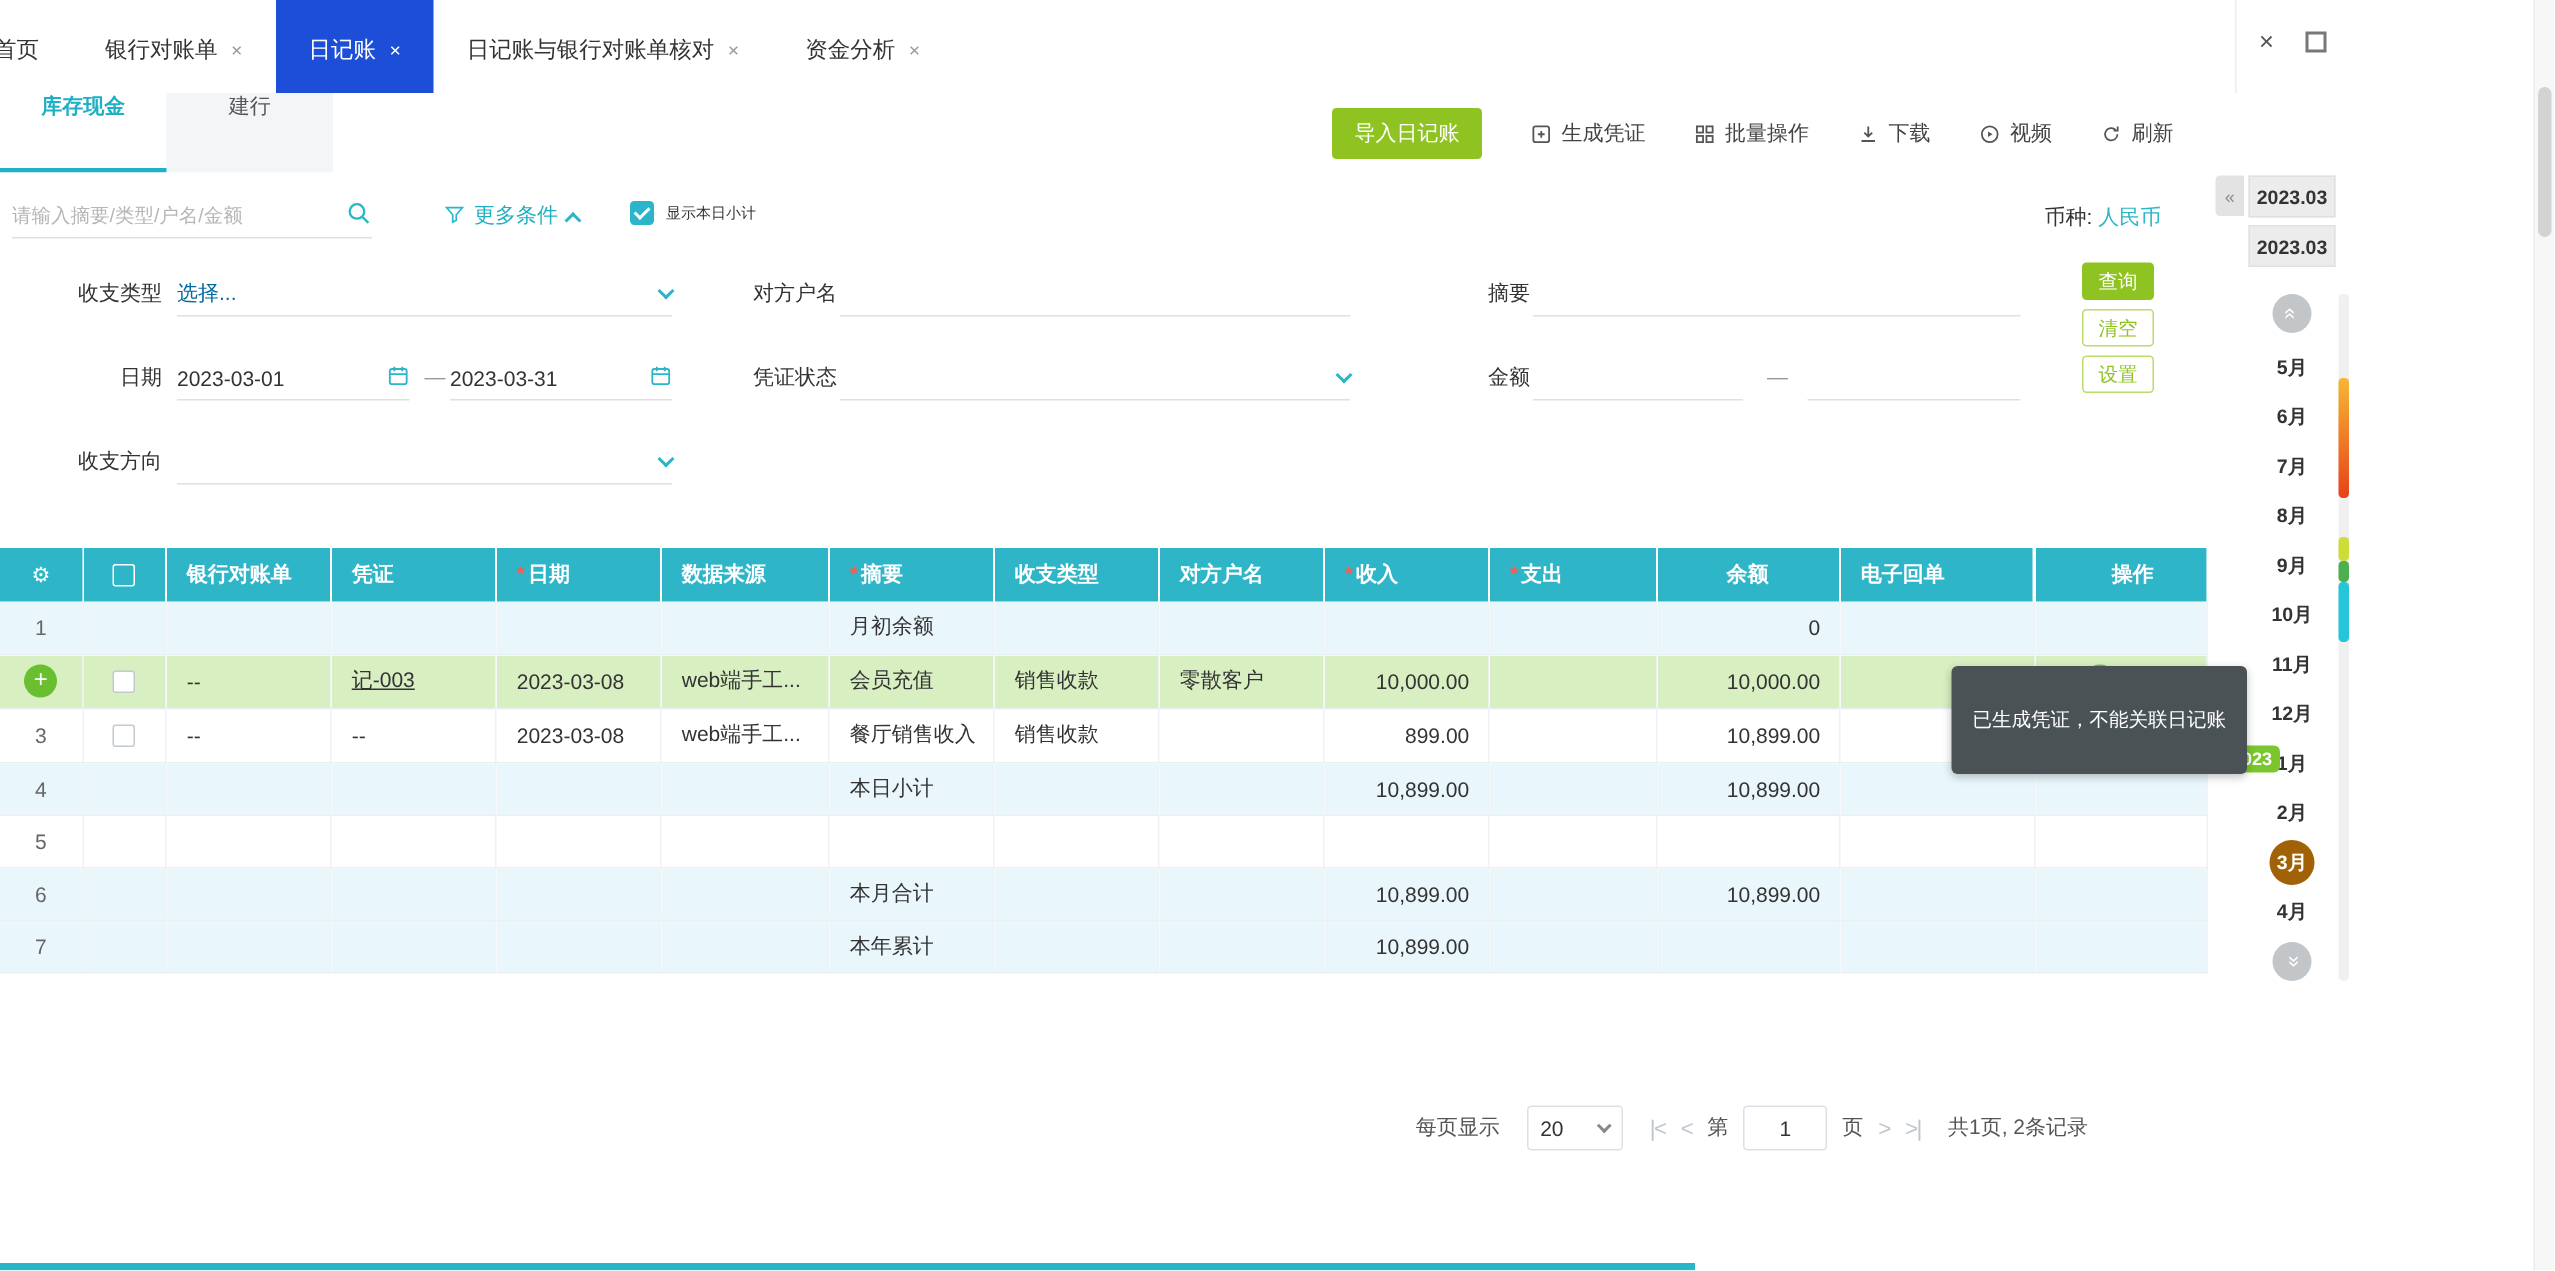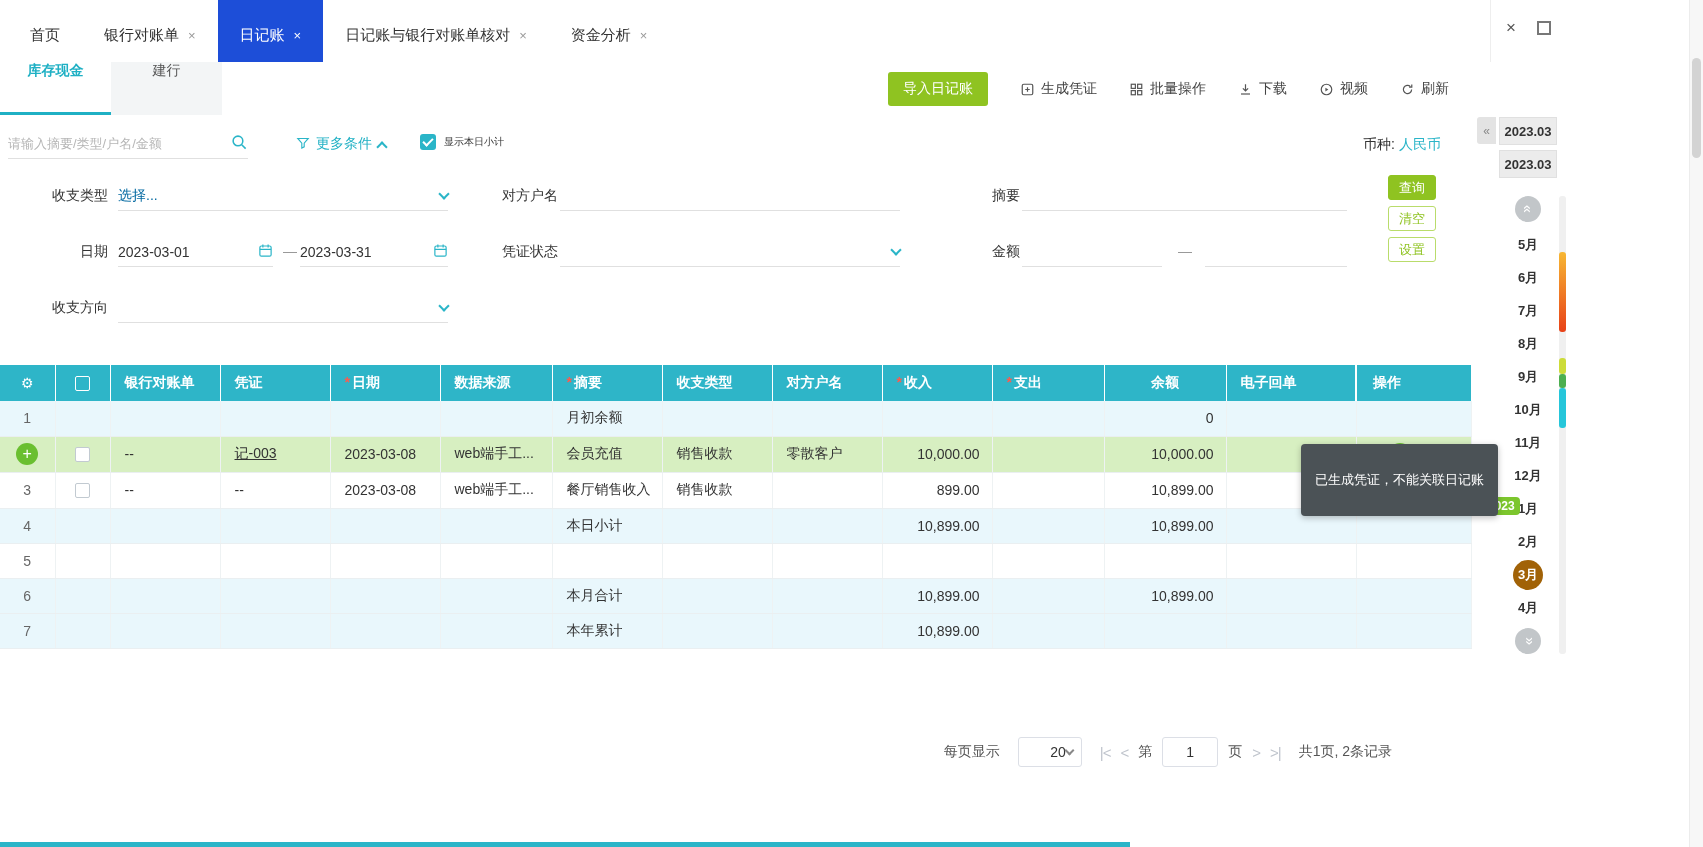--- a/index.html
+++ b/index.html
@@ -2,21 +2,21 @@
 <html><head>
 <meta charset="utf-8">
 <style>
   *{margin:0;padding:0;box-sizing:border-box;}
   html,body{background:#fff;}
   .app{position:relative;width:1703px;height:847px;background:#fff;overflow:hidden;
        font-family:"Liberation Sans","DejaVu Sans",sans-serif;color:#333;font-size:14px;}
 
   
   .tabbar{position:absolute;top:0;left:0;width:1490px;height:72px;background:#fff;
-          display:flex;align-items:stretch;border-bottom:1px solid #22c55e;overflow:hidden;padding-left:34px;}
+          display:flex;align-items:stretch;border-bottom:5px solid #22c55e;overflow:hidden;}
   .tab{display:flex;align-items:center;gap:9px;padding:0 22px;font-size:15px;color:#333;cursor:pointer;white-space:nowrap;}
   .tab .close{font-size:13px;color:#999;}
   .tab.active{background:#1d4ed8;color:#fff;}
   .tab.active .close{color:#fff;}
   .tab.cut{margin-left:-26px;}
   .tabbar-divider{position:absolute;left:1490px;top:0;height:62px;width:1px;background:#eee;}
   .win-ctrl{position:absolute;top:18px;font-size:17px;color:#555;cursor:pointer;}
   .win-close{left:1506px;}
   .win-expand{left:1537px;font-size:14px;border:2px solid #777;width:14px;height:14px;top:21px;}
 
@@ -55,21 +55,21 @@
             display:flex;align-items:center;justify-content:center;font-family:inherit;}
   .side-btn.solid{background:#8fc321;color:#fff;border:1px solid #8fc321;}
   .side-btn.line{background:#fff;color:#8fc321;border:1px solid #b9dc6b;}
 
   
   .table-wrap{position:absolute;top:365px;left:0;width:1471px;}
   table{border-collapse:collapse;table-layout:fixed;width:1471px;font-size:14px;}
   thead th{background:#2eb5c8;color:#fff;height:36px;font-weight:bold;text-align:left;padding-left:14px;
            border-right:1px solid rgba(255,255,255,.22);white-space:nowrap;overflow:hidden;}
   thead th.c{text-align:center;padding-left:0;}
-  thead th.ops-h{border-left:2px solid #fff;padding-left:16px;}
+  thead th.ops-h{border-left:2px solid #fff;text-align:center;padding-left:16px;}
   thead th .req{color:#ff5a4e;margin-right:2px;}
   tbody td{height:35px;border-bottom:1px solid #eaeff1;border-right:1px solid #eef2f3;
            padding-left:14px;white-space:nowrap;overflow:hidden;color:#333;}
   tbody tr.blue td{background:#e9f7fc;}
   tbody tr.green td{background:#d7efc1;}
   tbody td.num{text-align:right;padding-right:12px;padding-left:0;}
   tbody td.col-num{text-align:center;padding:0;color:#666;}
   tbody td.col-check{text-align:center;padding:0;}
   tbody td.col-ops{border-left:1px solid #e7ebec;text-align:center;padding:0;}
   .cb{display:inline-block;width:15px;height:15px;border:1px solid #c2cad1;border-radius:2px;background:#fff;vertical-align:middle;cursor:pointer;}
@@ -107,21 +107,21 @@
   .thermo .seg{position:absolute;left:0;width:7px;border-radius:3px;}
   .seg-orange{top:56px;height:80px;background:linear-gradient(#f7b733,#e84118);}
   .seg-lime{top:162px;height:16px;background:#cddc39;}
   .seg-green{top:178px;height:14px;background:#4caf50;}
   .seg-cyan{top:192px;height:40px;background:#26c6da;}
 
   
   .pagination{position:absolute;top:737px;left:0;width:1392px;display:flex;justify-content:flex-end;
               align-items:center;gap:18px;font-size:14px;color:#555;}
   .pg-select{width:64px;height:30px;border:1px solid #dcdfe6;border-radius:3px;display:flex;align-items:center;
-             justify-content:flex-end;padding:0 8px;cursor:pointer;color:#333;}
+             justify-content:space-between;padding:0 8px;cursor:pointer;color:#333;}
   .pg-select .chev{border-color:#888;width:7px;height:7px;margin-top:-3px;}
   .pg-nav{color:#bfc4cc;font-size:15px;cursor:pointer;letter-spacing:-1px;}
   .pg-input{width:56px;height:30px;border:1px solid #dcdfe6;border-radius:3px;text-align:center;font-size:14px;
             color:#333;font-family:inherit;}
   .pg-group{display:flex;align-items:center;gap:10px;}
 
   .bottom-bar{position:absolute;left:0;bottom:0;width:1130px;height:5px;background:#2ab5c8;}
 
   
   .page-scrollbar{position:absolute;right:0;top:0;width:14px;height:847px;background:#f7f7f7;border-left:1px solid #ececec;}

